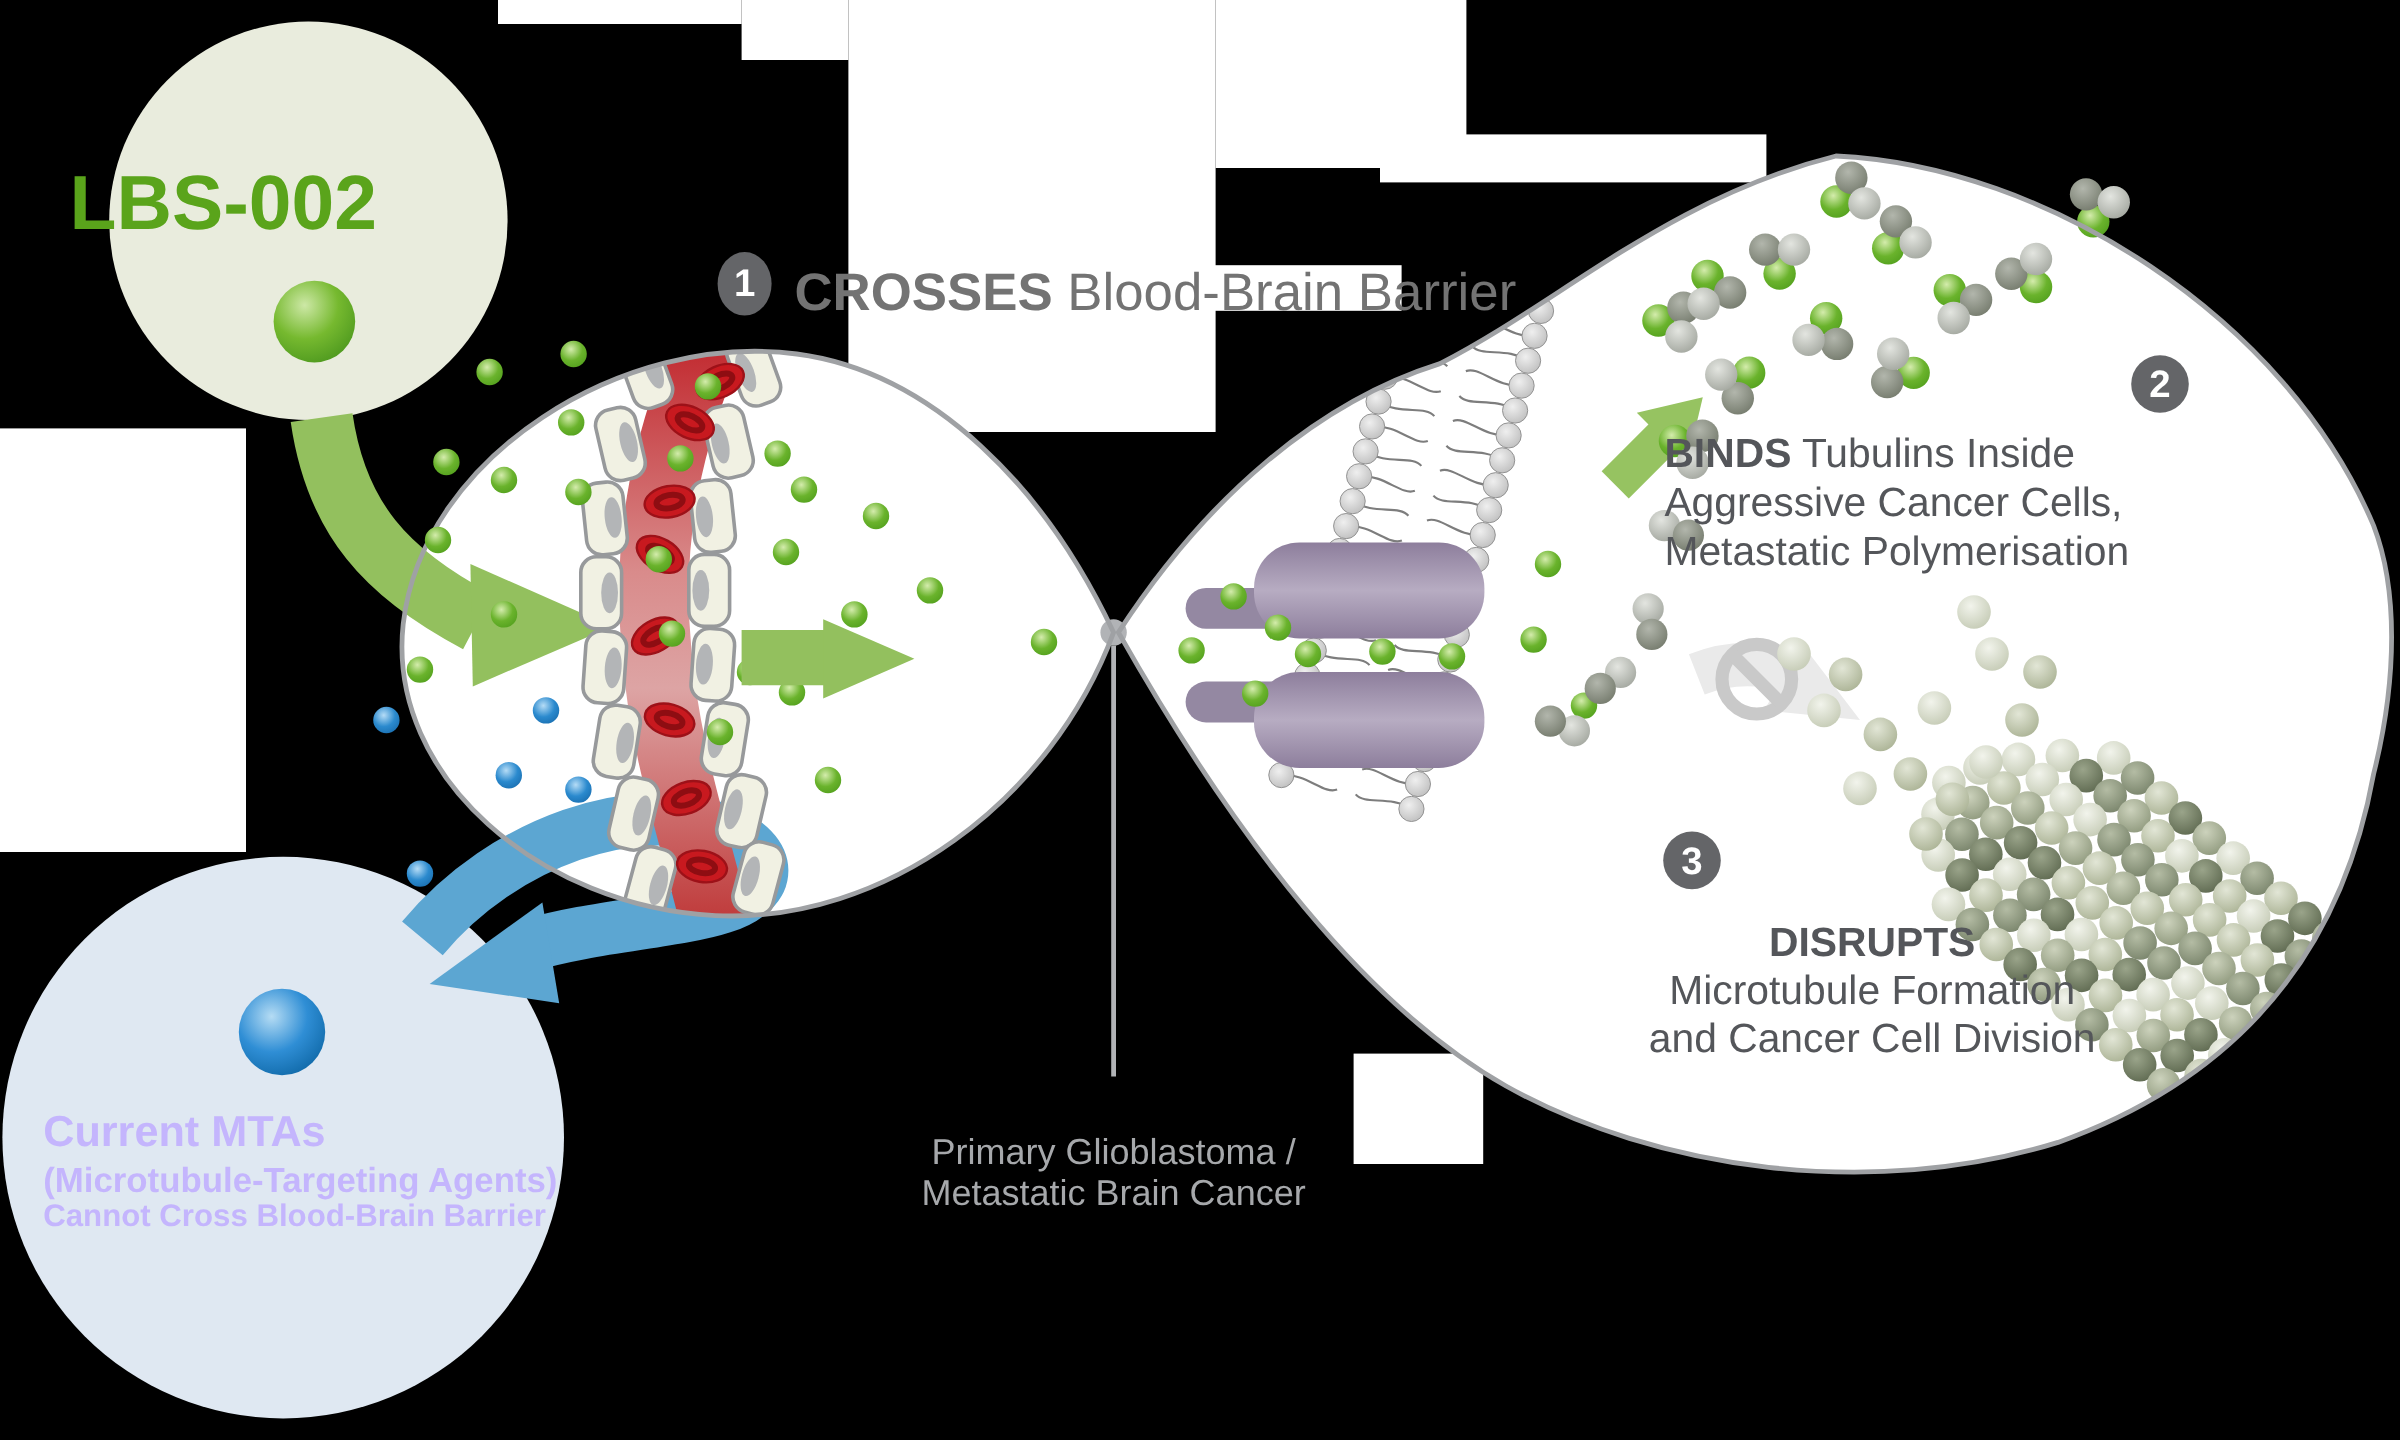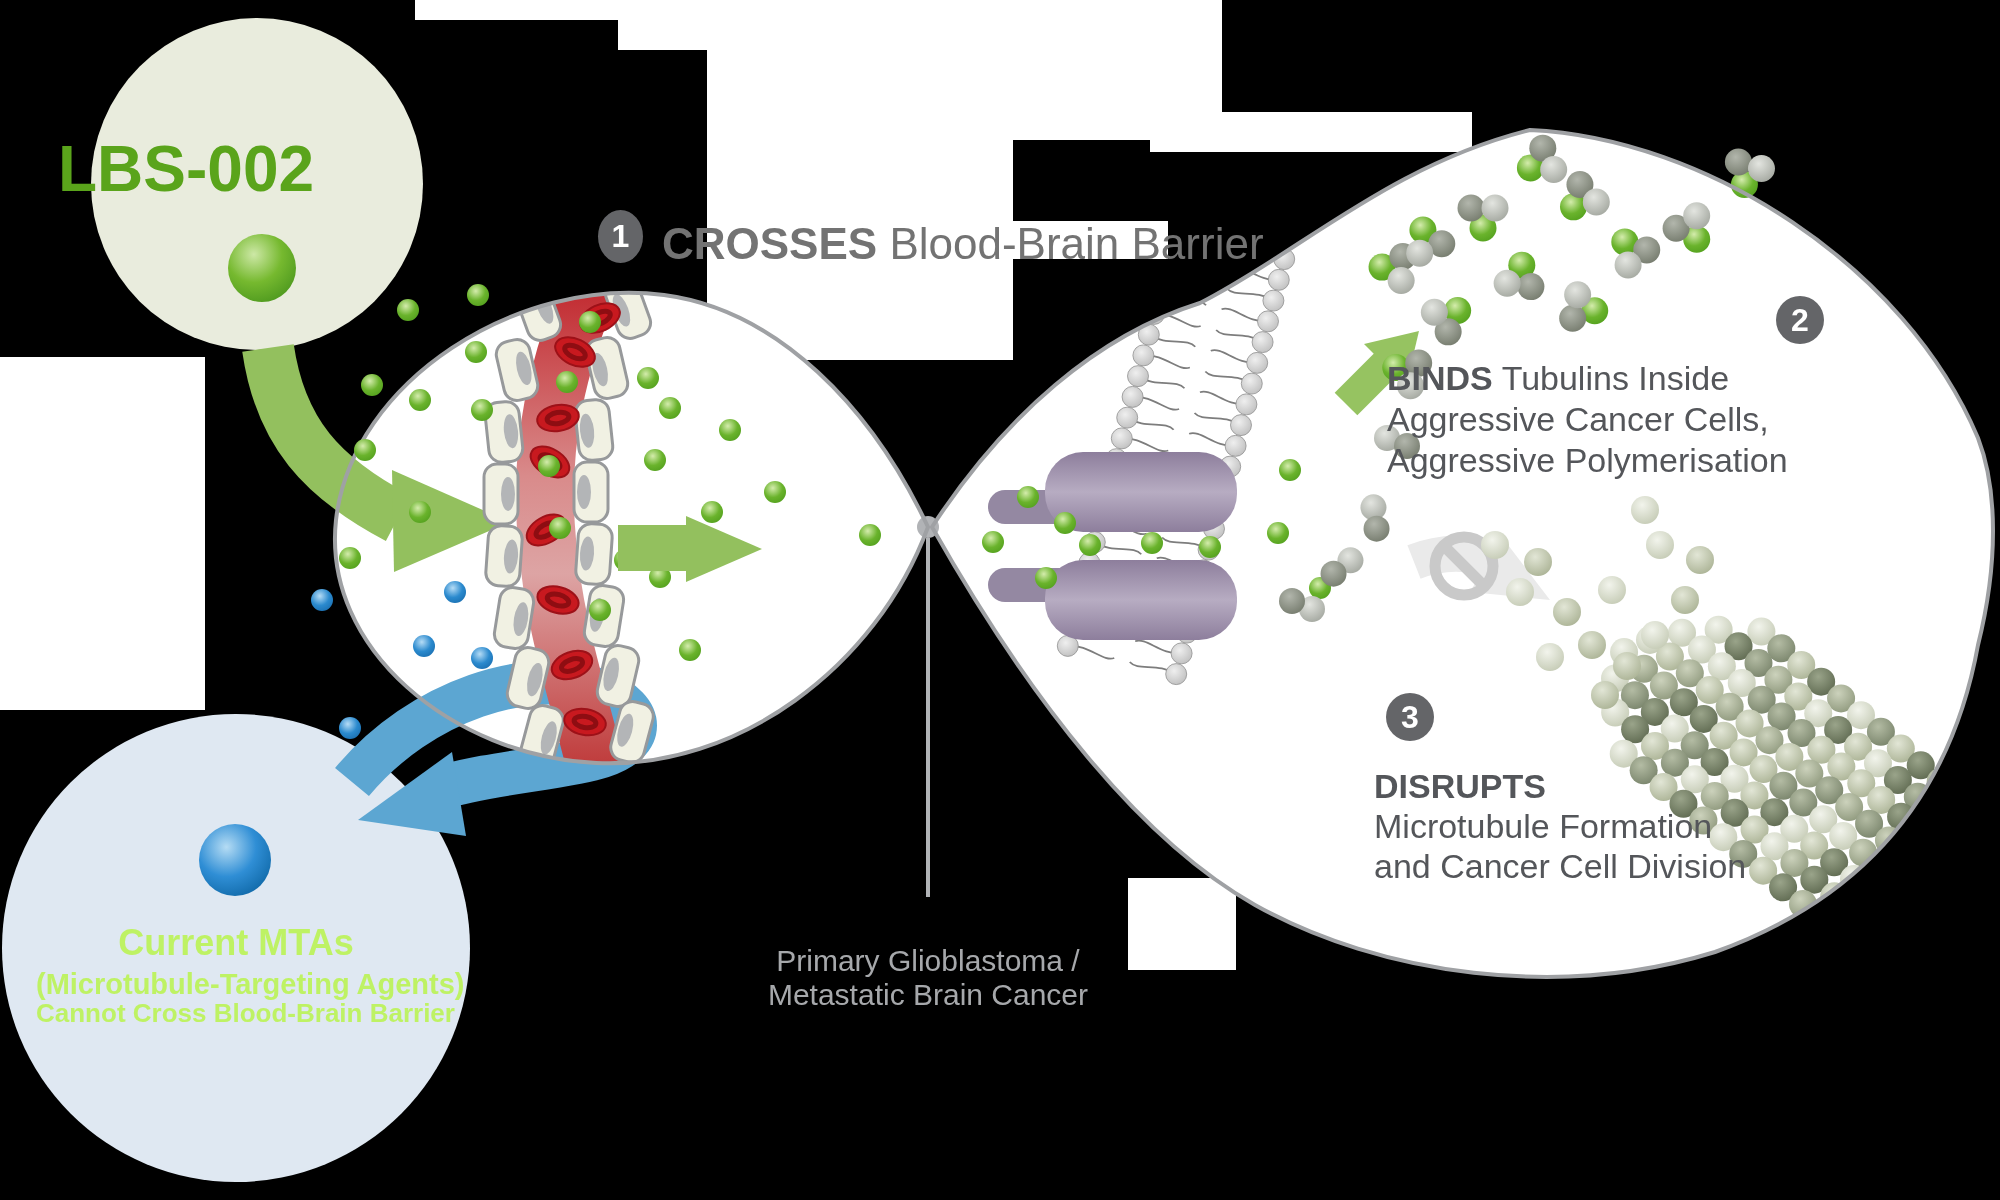--- a/index.html
+++ b/index.html
@@ -9,24 +9,24 @@
   .txt{position:absolute;white-space:nowrap;}
   .lbs-label{left:58px;top:132px;width:400px;text-align:left;font-size:64px;font-weight:bold;color:#5aa41b;}
   .badge{position:absolute;background:#646568;border-radius:50%;color:#fff;font-weight:bold;
          display:flex;align-items:center;justify-content:center;}
   .badge1{left:598px;top:210px;width:45px;height:53px;font-size:32px;}
   .badge2{left:1776px;top:296px;width:48px;height:48px;font-size:32px;}
   .badge3{left:1386px;top:693px;width:48px;height:48px;font-size:32px;}
   .step1{left:662px;top:219px;font-size:44px;color:#737373;}
   .bold{font-weight:bold;}
   .binds{left:1387px;top:358px;width:500px;font-size:34px;line-height:41px;color:#54565a;}
-  .disrupts{left:1374px;top:766px;font-size:34px;line-height:40px;color:#54565a;text-align:left;}
+  .disrupts{left:1374px;top:766px;font-size:34px;line-height:40px;color:#54565a;text-align:center;}
   .caption{left:728px;top:944px;width:400px;text-align:center;
            font-size:30px;line-height:34px;color:#a6a8ab;}
-  .mta{left:36px;width:400px;text-align:center;color:#bef264;font-weight:bold;}
+  .mta{left:36px;width:400px;color:#c4b5fd;font-weight:bold;}
   .mta-title{top:922px;font-size:36px;}
   .mta-sub{top:968px;font-size:29px;}
   .mta-note{top:998px;font-size:26px;}
 </style>
 </head>
 <body>
 
 <div class="stage">
 <svg id="art" width="2000" height="1200" viewBox="0 0 2000 1200">
   <defs>
@@ -583,21 +583,21 @@
       <span>1</span>
     </div>
 <div class="txt step1"><span class="bold">CROSSES</span><span> Blood-Brain Barrier</span></div>
 
 <div class="badge badge2">
       <span>2</span>
     </div>
 <div class="txt binds">
   <div><span class="bold">BINDS</span><span> Tubulins Inside</span></div>
   <div>Aggressive Cancer Cells,</div>
-  <div>Aggressive Polymerisation</div>
+  <div>Metastatic Polymerisation</div>
 </div>
 
 <div class="badge badge3">
       <span>3</span>
     </div>
 <div class="txt disrupts">
   <div class="bold">DISRUPTS</div>
   <div>Microtubule Formation</div>
   <div>and Cancer Cell Division</div>
 </div>

